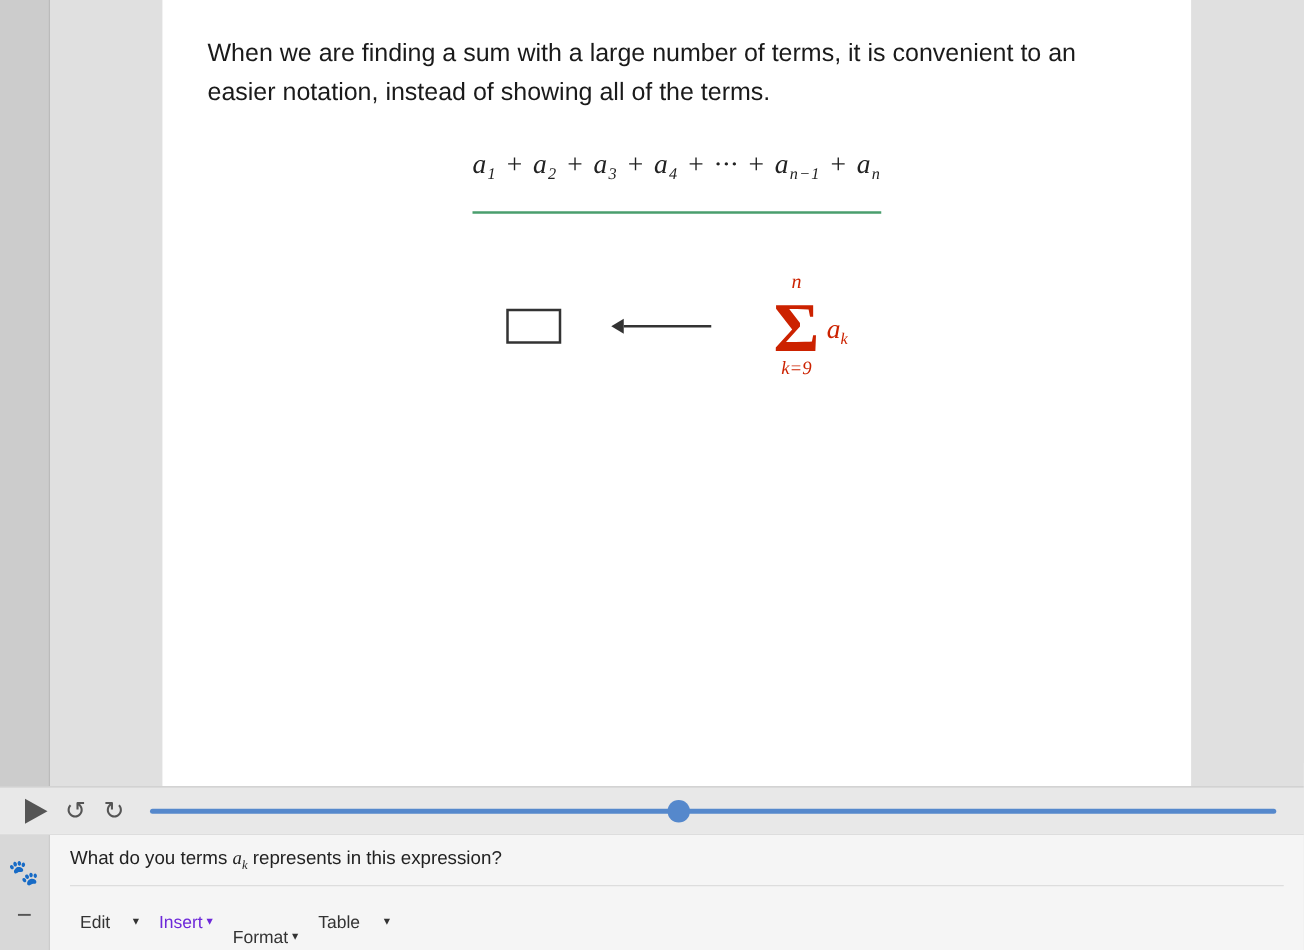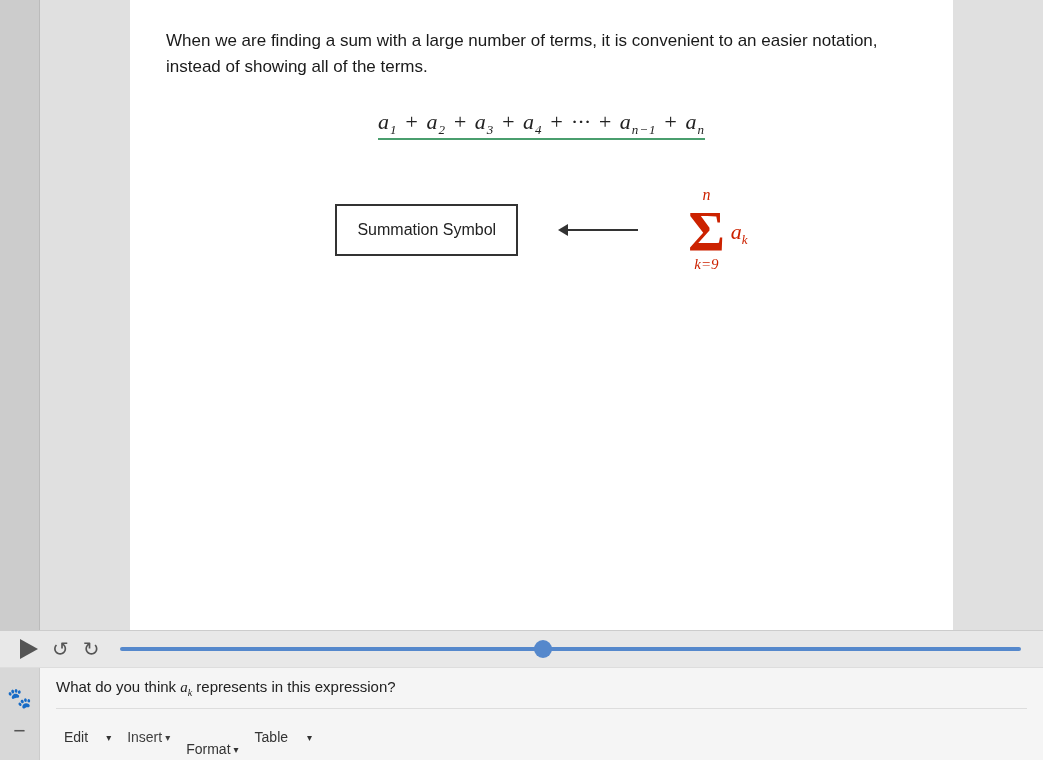--- a/index.html
+++ b/index.html
@@ -21,34 +21,33 @@
 
   <div style="display:flex; flex:1; overflow:hidden;">
 
     <div style="width:40px; background:#cccccc; display:flex; flex-direction:column; align-items:center; padding-top:16px; gap:12px; border-right:1px solid #bbb;">
     </div>
 
     <div style="width:90px; background:#e0e0e0;"></div>
 
     <div style="flex:1; background:white; padding:28px 36px 36px 36px; display:flex; flex-direction:column; overflow:hidden;">
 
-      <p style="font-family:Arial,sans-serif; font-size:17px; color:#1a1a1a; line-height:1.55; margin-bottom:28px;">When we are finding a sum with a large number of terms, it is convenient to an easier notation, instead of showing all of the terms.</p>
+      <p style="font-family:Arial,sans-serif; font-size:20px; color:#1a1a1a; line-height:1.55; margin-bottom:28px;">When we are finding a sum with a large number of terms, it is convenient to an easier notation, instead of showing all of the terms.</p>
 
       <div style="display:flex; justify-content:center; margin-bottom:36px;">
         <div style="position:relative; display:inline-block;">
-          <div style="font-family:'Times New Roman',serif; font-size:22px; font-style:italic; color:#222; border-bottom:2px solid #4a9e6e; padding-bottom:0; display:inline-block; letter-spacing:1px;">
+          <div style="font-family:'Times New Roman',serif; font-size:22px; font-style:italic; color:#222; border-bottom:2px solid #4a9e6e; padding-bottom:22px; display:inline-block; letter-spacing:1px;">
             <i>a</i><sub style="font-size:13px;">1</sub> + <i>a</i><sub style="font-size:13px;">2</sub> + <i>a</i><sub style="font-size:13px;">3</sub> + <i>a</i><sub style="font-size:13px;">4</sub> + ··· + <i>a</i><sub style="font-size:13px;"><i>n</i>−1</sub> + <i>a</i><sub style="font-size:13px;"><i>n</i></sub>
           </div>
         </div>
       </div>
 
       <div style="display:flex; justify-content:center; align-items:center; gap:50px; margin-top:10px;">
 
         <div style="border:2px solid #333; padding:12px 20px; font-family:Arial,sans-serif; font-size:16px; text-align:center; color:#222; line-height:1.5;">
-          <div>Summation Symbol</div>
         </div>
 
         <div style="position:relative; display:flex; align-items:center;">
           <div style="width:70px; height:2px; background:#333; position:relative;">
             <div style="position:absolute; left:-10px; top:-5px; width:0; height:0; border-top:6px solid transparent; border-bottom:6px solid transparent; border-right:10px solid #333;"></div>
           </div>
         </div>
 
         <div style="display:flex; align-items:center; gap:6px;">
           <div style="display:flex; flex-direction:column; align-items:center;">
@@ -86,31 +85,31 @@
   <div style="display:flex; align-items:stretch; background:#f5f5f5; border-top:1px solid #ddd;">
 
     <div style="width:40px; background:#d8d8d8; display:flex; flex-direction:column; align-items:center; justify-content:center; gap:10px; padding:8px 0; border-right:1px solid #ccc;">
       <div style="font-size:20px; color:#555;">🐾</div>
       <div style="font-size:22px; color:#555; cursor:pointer; font-weight:bold; line-height:1;">−</div>
     </div>
 
     <div style="flex:1; display:flex; flex-direction:column; padding:10px 16px 0 16px;">
 
       <p style="font-family:Arial,sans-serif; font-size:15px; color:#222; margin-bottom:10px;">
-        <span>What do you think </span><span style="font-family:'Times New Roman',serif; font-style:italic;"><i>a</i><sub style="font-size:10px;"><i>k</i></sub></span><span> represents in this expression?</span>
+        <span>What do you terms </span><span style="font-family:'Times New Roman',serif; font-style:italic;"><i>a</i><sub style="font-size:10px;"><i>k</i></sub></span><span> represents in this expression?</span>
       </p>
 
       <div style="display:flex; gap:0; border-top:1px solid #ddd; padding-top:5px;">
 
         <div style="font-family:Arial,sans-serif; font-size:14px; color:#333; padding:3px 8px; cursor:pointer; display:flex; align-items:center; gap:18px;">
           <span>Edit</span>
           <span style="font-size:10px;">▾</span>
         </div>
 
-        <div style="font-family:Arial,sans-serif; font-size:14px; color:#404040; padding:3px 8px; cursor:pointer; display:flex; align-items:center; gap:3px;">
+        <div style="font-family:Arial,sans-serif; font-size:14px; color:#6d28d9; padding:3px 8px; cursor:pointer; display:flex; align-items:center; gap:3px;">
           <span>Insert</span>
           <span style="font-size:10px;">▾</span>
         </div>
 
         <div style="font-family:Arial,sans-serif; font-size:14px; color:#333; padding:3px 8px; cursor:pointer; display:flex; align-items:center; gap:3px;margin-top:24px;">
           <span>Format</span>
           <span style="font-size:10px;">▾</span>
         </div>
 
         <div style="font-family:Arial,sans-serif; font-size:14px; color:#333; padding:3px 8px; cursor:pointer; display:flex; align-items:center; gap:19px;">

